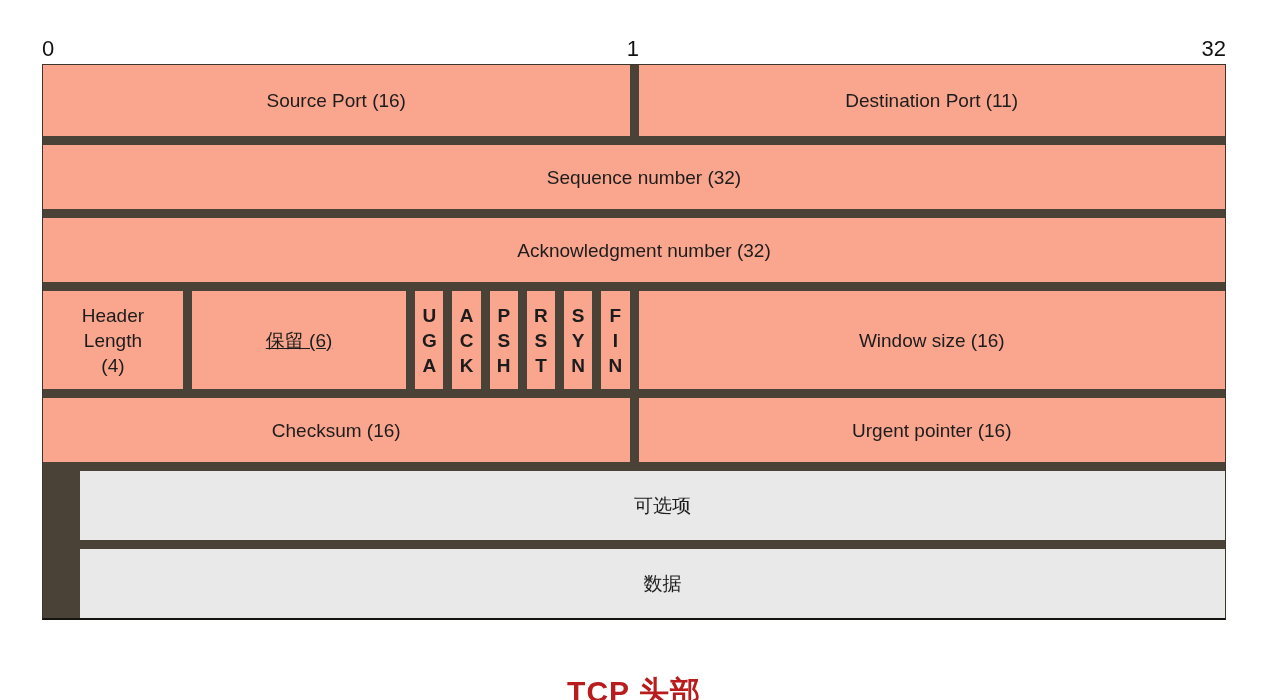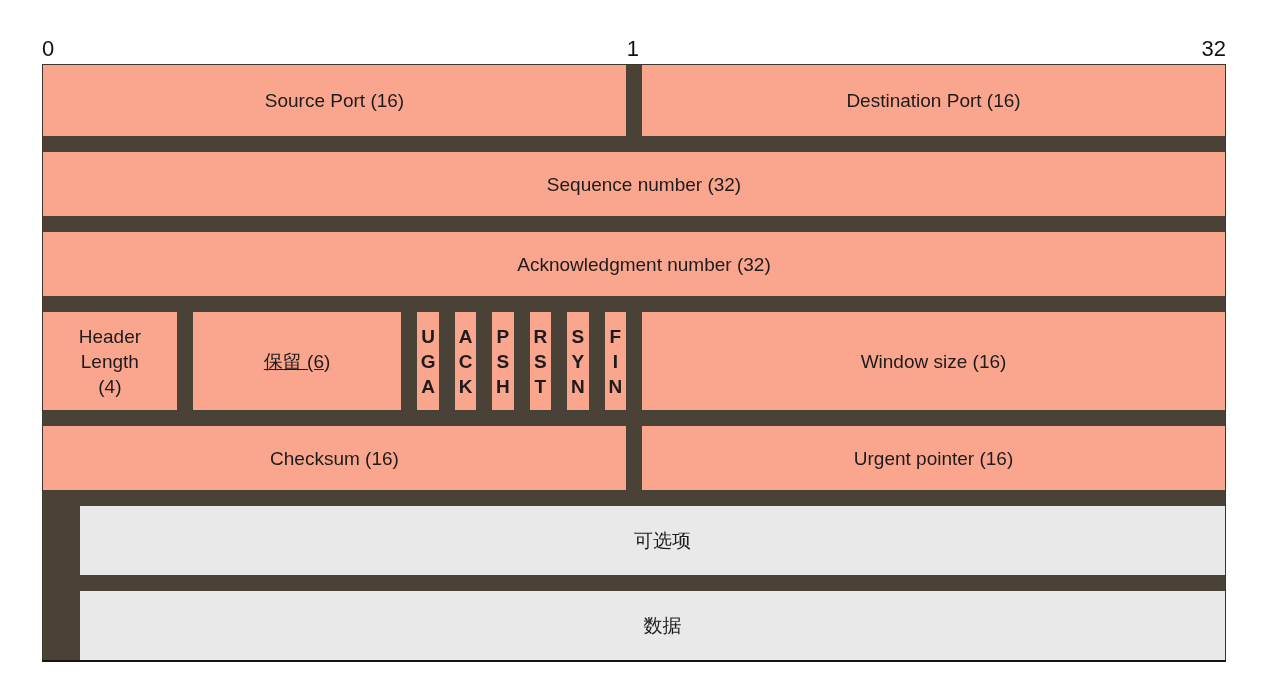--- a/index.html
+++ b/index.html
@@ -26,21 +26,21 @@
     color: #111;
   }
   .bit-scale .tick-start  { position: absolute; left: 0; bottom: 0; }
   .bit-scale .tick-middle { position: absolute; left: 50%; transform: translateX(-60%); bottom: 0; }
   .bit-scale .tick-end    { position: absolute; right: 0; bottom: 0; }
 
   .tcp-table {
     display: grid;
     grid-template-columns: repeat(32, 1fr);
     grid-template-rows: 71px 64px 64px 98px 64px 69px 69px;
-    gap: 16px;
+    gap: 9px;
     background: #4a4236;               
     border: 1px solid #3c362c;
     border-bottom: 2px solid #15130f;
     width: 1184px;
     box-sizing: border-box;
   }
   .cell {
     display: flex;
     align-items: center;
     justify-content: center;
@@ -78,21 +78,21 @@
 
   <div class="bit-scale">
     <span class="tick-start">0</span>
     <span class="tick-middle">1</span>
     <span class="tick-end">32</span>
   </div>
 
   <div class="tcp-table">
 
     <div class="cell field span16">Source Port (16)</div>
-    <div class="cell field span16">Destination Port (16)</div>
+    <div class="cell field span16">Destination Port (11)</div>
 
     <div class="cell field span32">Sequence number (32)</div>
 
     <div class="cell field span32">Acknowledgment number (32)</div>
 
     <div class="cell field span4 multiline">Header
 Length
 (4)</div>
     <div class="cell field span6">保留 (6)</div>
     <div class="cell field span1 flag">U

